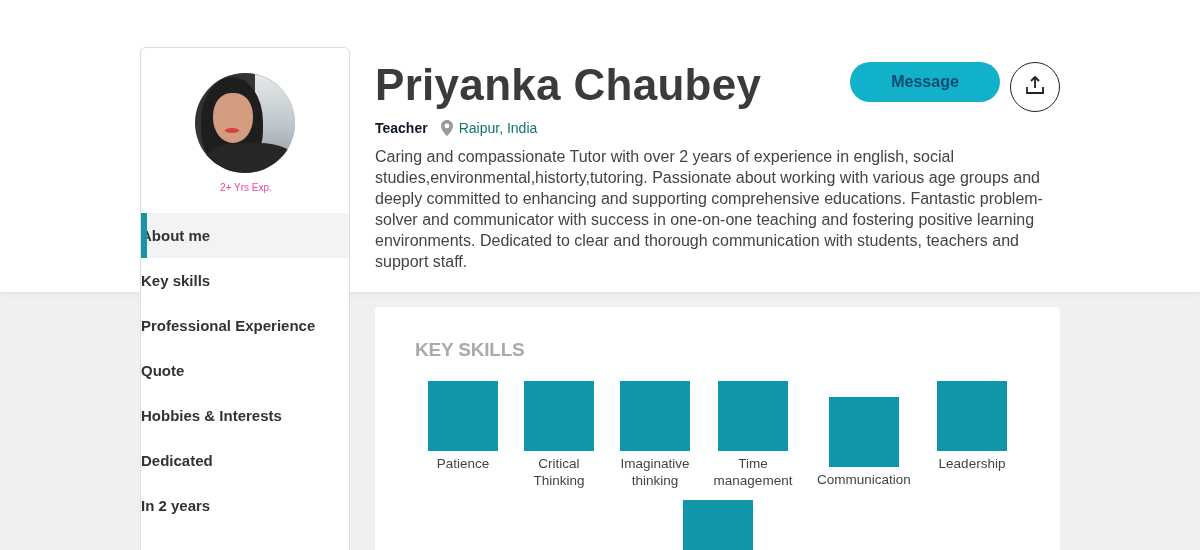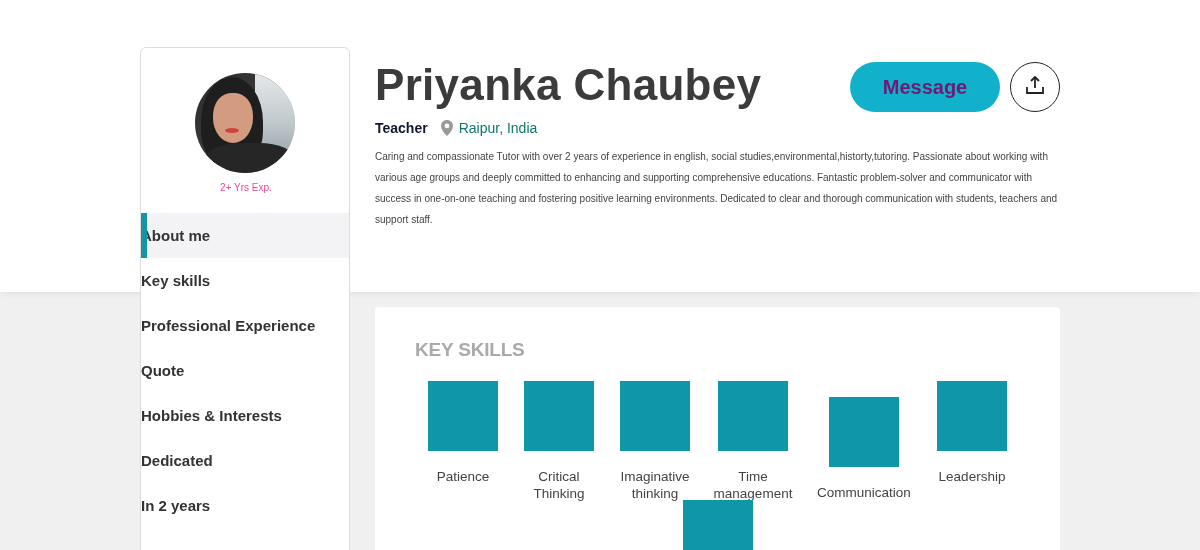--- a/index.html
+++ b/index.html
@@ -76,26 +76,26 @@
     }
     .meta {
       position: absolute; left: 375px; top: 120px; z-index: 2;
       display: flex; align-items: center; font-size: 14px;
     }
     .role { color: #0f172a; font-weight: bold; }
     .pin { margin-left: 13px; margin-right: 6px; width: 12px; height: 16px; display: inline-block; }
     .location { color: #0f766e; }
     .bio {
       position: absolute; left: 375px; top: 146px; width: 690px; z-index: 2;
-      font-size: 10px; line-height: 21px; color: #444444;
+      font-size: 16px; line-height: 21px; color: #444444;
     }
     .msg-btn {
-      position: absolute; left: 850px; top: 62px; width: 150px; height: 50px;
+      position: absolute; left: 850px; top: 62px; width: 150px; height: 40px;
       border-radius: 25px; background: #12b1cb;
-      color: #701a75; font-size: 20px; font-weight: bold;
+      color: #0c4a6e; font-size: 16px; font-weight: bold;
       border: none; z-index: 2; cursor: pointer;
       font-family: "Liberation Sans", sans-serif;
     }
     .share-btn {
       position: absolute; left: 1010px; top: 62px; width: 50px; height: 50px;
       border-radius: 50%; border: 1.5px solid #222; background: #fff;
       z-index: 2; cursor: pointer;
       display: flex; align-items: center; justify-content: center;
     }
     .skills-card {
@@ -106,21 +106,21 @@
       position: absolute; left: 40px; top: 32px;
       font-size: 19px; color: #aaaaaa; letter-spacing: -0.2px;
     }
     .skill {
       position: absolute; width: 110px; text-align: center;
     }
     .skill .tile {
       width: 70px; height: 70px; margin: 0 auto; background: #0f97a9;
     }
     .skill .label {
-      margin-top: 17px; font-size: 13.5px; line-height: 17px; color: #444444;
+      margin-top: 4px; font-size: 13.5px; line-height: 17px; color: #444444;
     }
   </style>
 </head>
 <body>
 
 <div class="header-band"></div>
 
 <aside class="sidebar">
   <div class="avatar">
     <div class="bg-window"></div>

